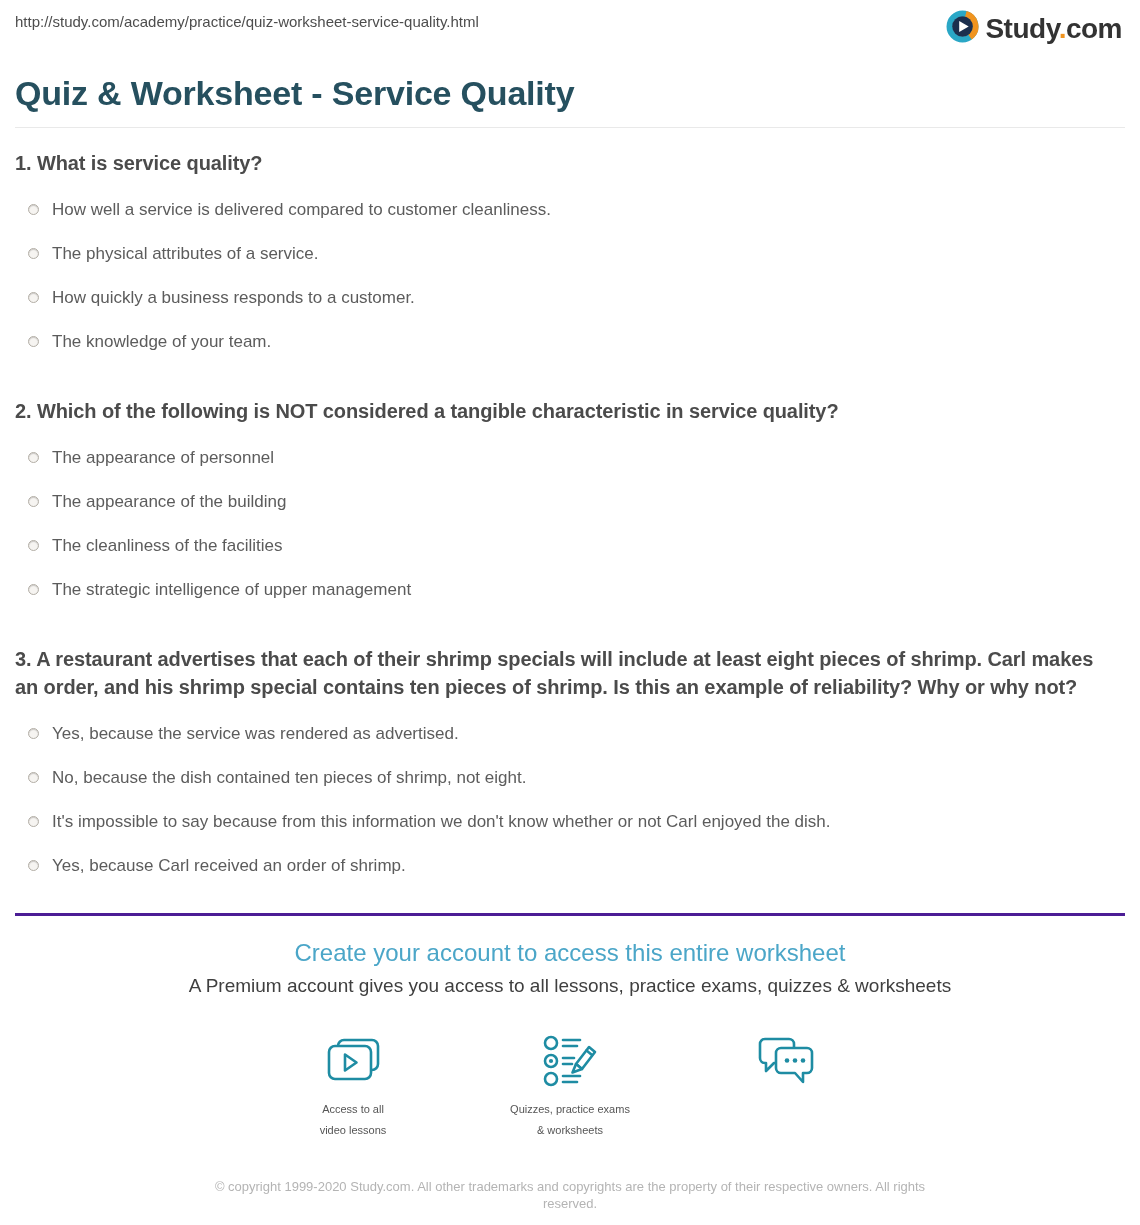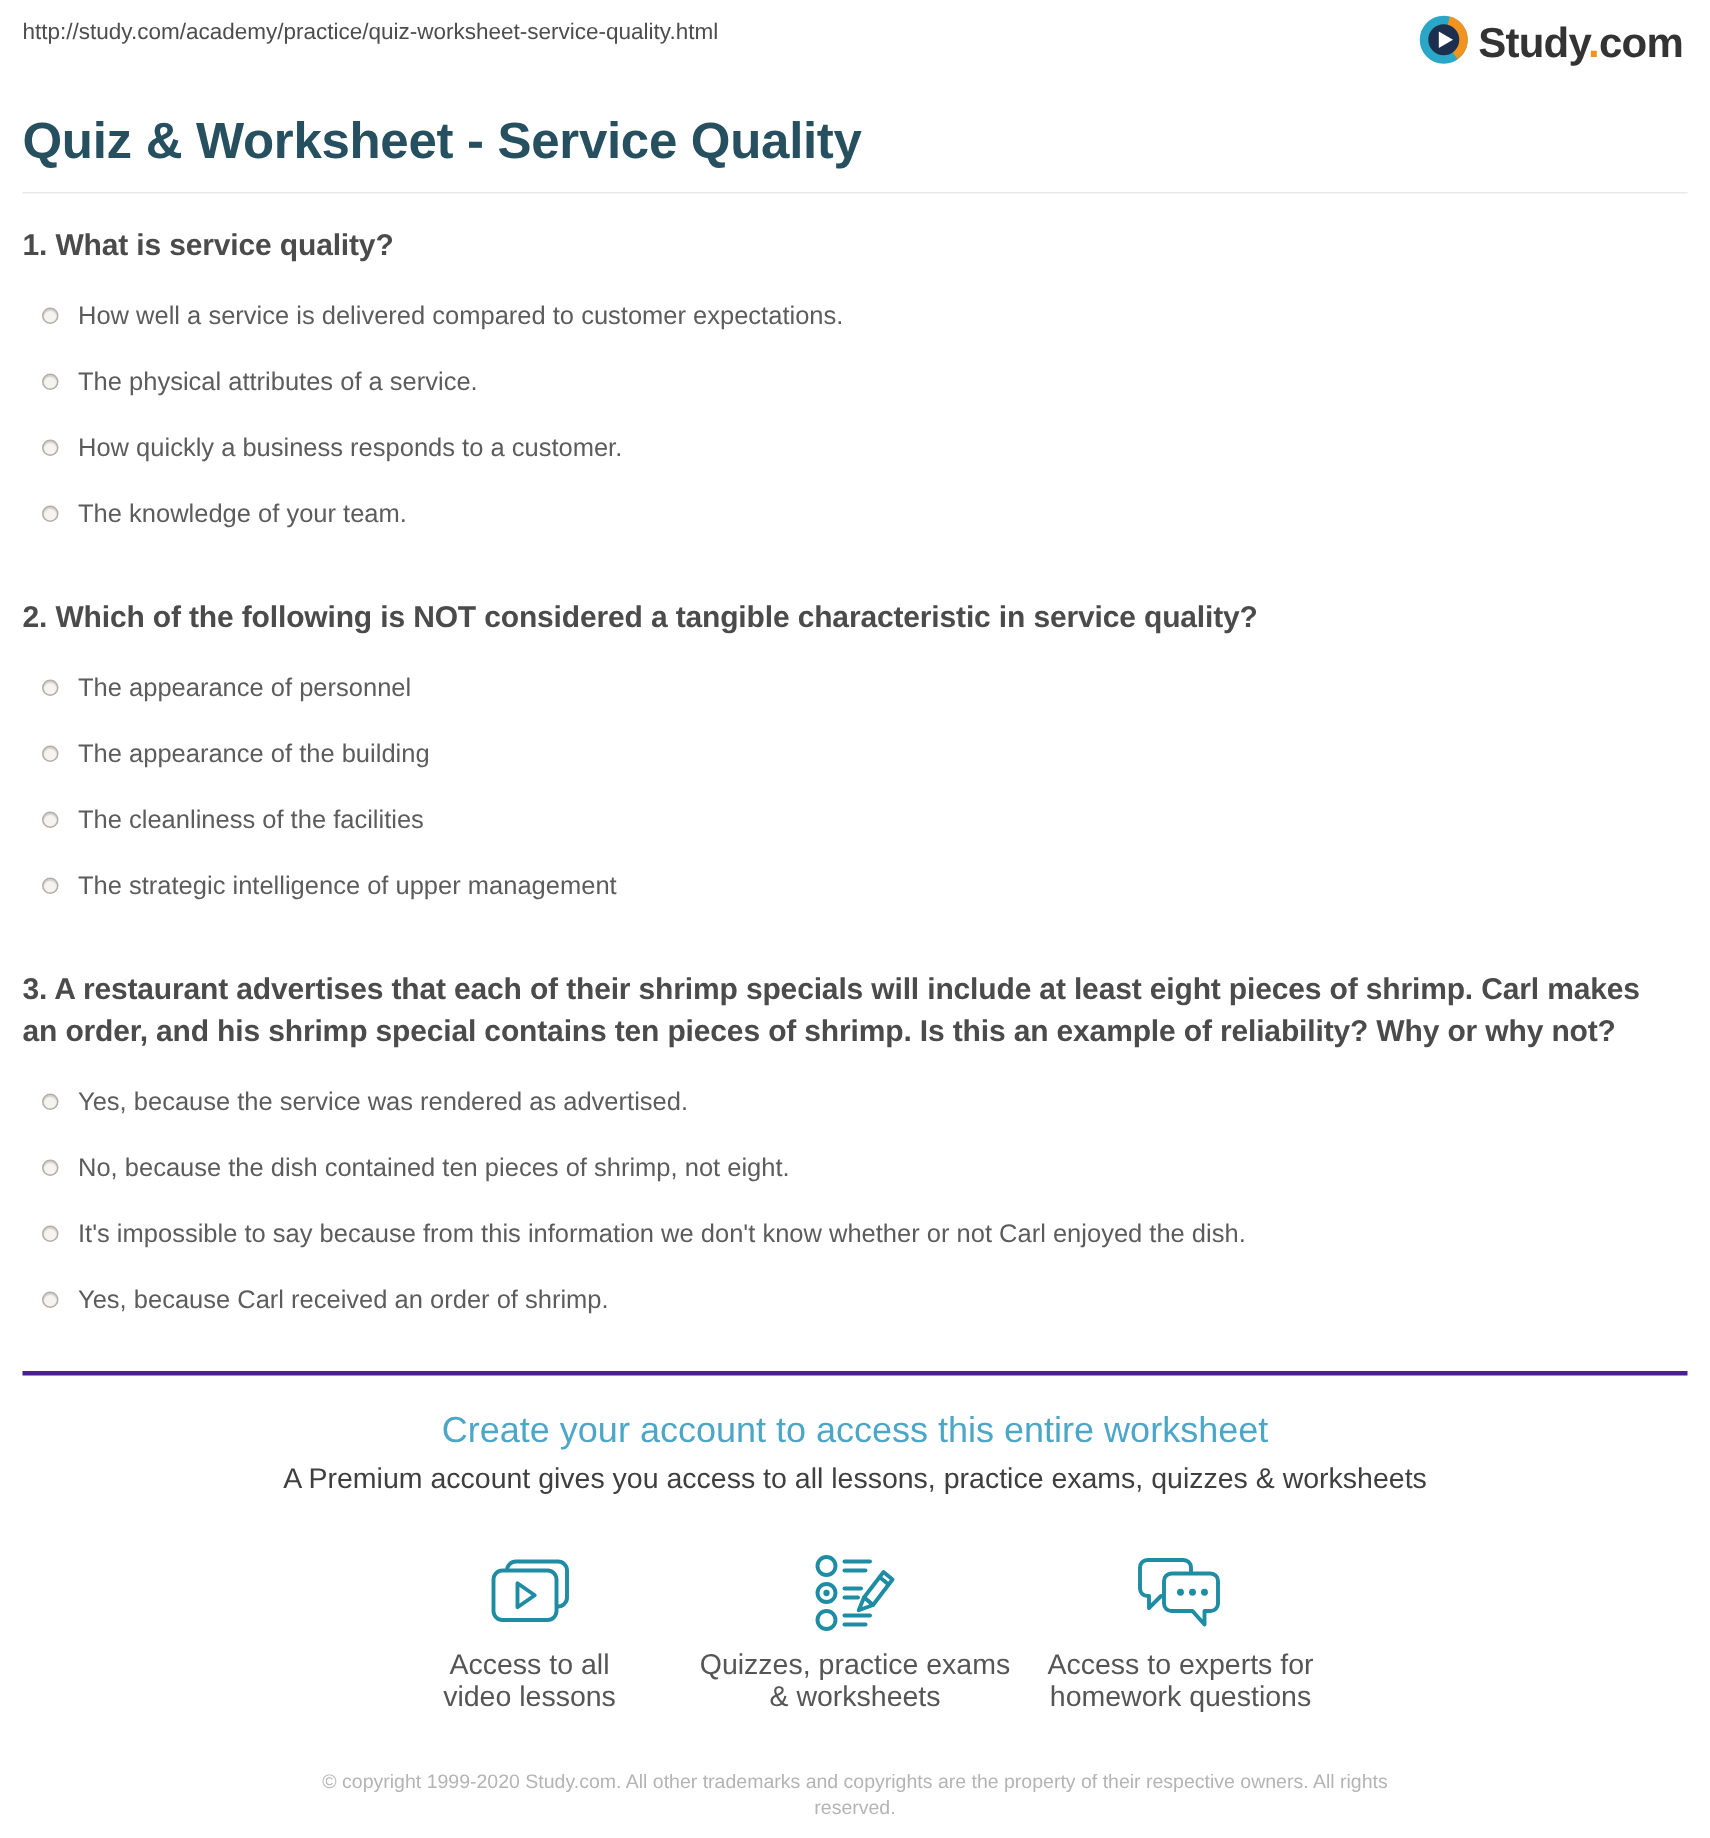--- a/index.html
+++ b/index.html
@@ -48,21 +48,21 @@
   .cta-title {
     margin-top: 23px; text-align: center;
     font-size: 24px; font-weight: 400; color: var(--accent-blue);
   }
   .cta-subtitle { margin-top: 8px; text-align: center; font-size: 19px; color: #3f3f3f; }
   .features { display: flex; justify-content: center; margin-top: 36px; }
   .feature { width: 217px; display: flex; flex-direction: column; align-items: center; }
   .feature-icon { height: 56px; display: flex; align-items: center; justify-content: center; }
   .feature-icon svg { stroke: var(--icon-teal); }
   .feature-label {
-    margin-top: 10px; text-align: center; font-size: 19px; color: #555555;
+    margin-top: 10px; text-align: center; font-size: 11px; color: #555555;
     line-height: 21px; white-space: pre-line;
   }
   .footer {
     margin-top: 37px; text-align: center; font-size: 13px; color: #b4b4b4;
     line-height: 17px;
   }
   .footer-inner { max-width: 720px; margin: 0 auto; }
 </style>
 </head>
 <body style="--title: #26505f; --accent-blue: #4ba6c8; --icon-teal: #1e8ca3; --logo-orange: #f0941f; --logo-teal: #2aa7c6; --logo-navy: #1c2f4e;">
@@ -84,21 +84,21 @@
 
 <h1 class="page-title">Quiz &amp; Worksheet - Service Quality</h1>
 <hr class="divider">
 
 <div class="questions">
   <div class="question">
     <div class="question-text">1. What is service quality?</div>
     <div class="options">
   <div class="option-row">
     <div class="radio"></div>
-    <div class="option-label">How well a service is delivered compared to customer expectations.</div>
+    <div class="option-label">How well a service is delivered compared to customer cleanliness.</div>
   </div>
 
   <div class="option-row">
     <div class="radio"></div>
     <div class="option-label">The physical attributes of a service.</div>
   </div>
 
   <div class="option-row">
     <div class="radio"></div>
     <div class="option-label">How quickly a business responds to a customer.</div>
@@ -205,22 +205,20 @@
     <div class="feature">
       <div class="feature-icon">
         <svg width="60" height="54" viewBox="0 0 60 54" fill="none" stroke-width="2.6" stroke-linejoin="round" stroke-linecap="round">
           <path d="M8 5 h24 a5 5 0 0 1 5 5 v14 a5 5 0 0 1 -5 5 h-15 l-8 8 v-8 h-1 a5 5 0 0 1 -5 -5 v-14 a5 5 0 0 1 5 -5 Z"></path>
           <path d="M24 14 h26 a5 5 0 0 1 5 5 v15 a5 5 0 0 1 -5 5 h-4 v9 l-8 -9 h-14 a5 5 0 0 1 -5 -5 v-15 a5 5 0 0 1 5 -5 Z" fill="#ffffff"></path>
           <circle cx="30" cy="26.5" r="2.3" fill="#1e8ca3" stroke="none"></circle>
           <circle cx="38" cy="26.5" r="2.3" fill="#1e8ca3" stroke="none"></circle>
           <circle cx="46" cy="26.5" r="2.3" fill="#1e8ca3" stroke="none"></circle>
         </svg>
       </div>
-      <div class="feature-label">Access to experts for
-homework questions</div>
     </div>
 
   </div>
 </div>
 
 <div class="footer">
   <div class="footer-inner">© copyright 1999-2020 Study.com. All other trademarks and copyrights are the property of their respective owners. All rights reserved.</div>
 </div>
 
 </body></html>

